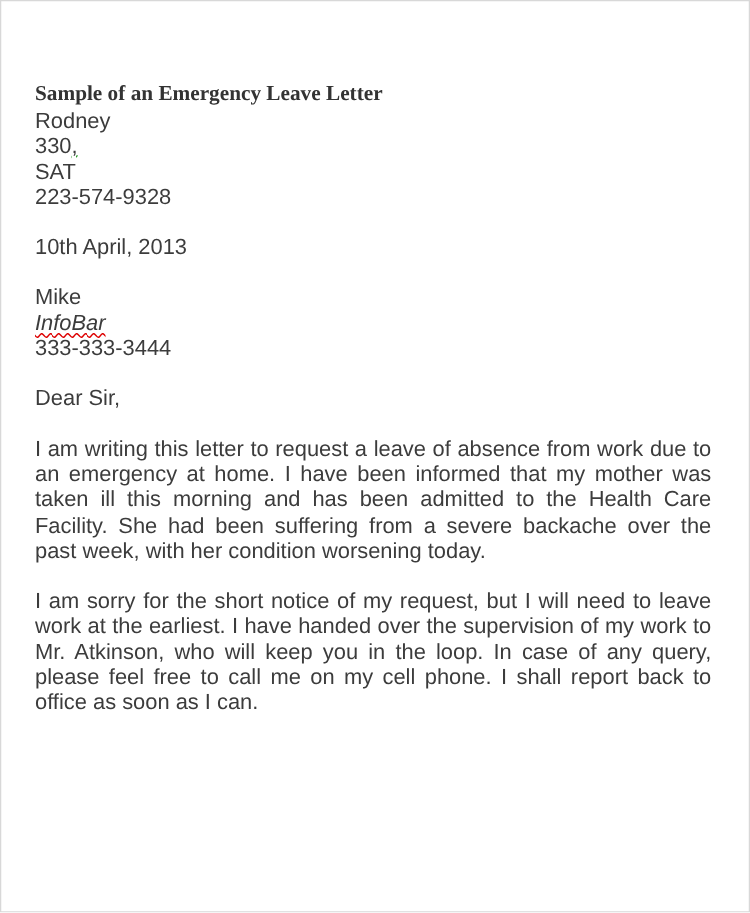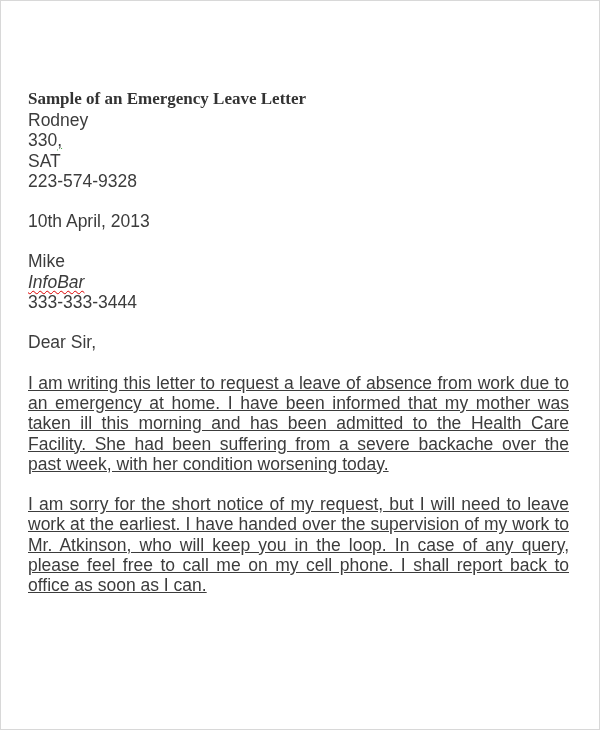--- a/index.html
+++ b/index.html
@@ -2,34 +2,34 @@
 <html><head>
 <meta charset="utf-8">
 <style>
   html, body { margin: 0; padding: 0; background: #ffffff; }
   body { width: 600px; height: 730px; overflow: hidden; position: relative; }
   .page {
     position: absolute; left: 0; top: 0; width: 598px; height: 728px;
     border: 1px solid #d8d8d8; background: #fff;
   }
   .doc {
-    position: absolute; left: 27px; top: 87px; width: 541px;
+    position: absolute; left: 27px; top: 63px; width: 541px;
     color: #3c3c3c;
     font-family: "Liberation Sans", sans-serif;
     font-size: 17.5px; line-height: 20.3px;
   }
   .title {
     font-family: "Liberation Serif", serif; font-weight: bold;
     font-size: 17px; color: #333; line-height: 22px;
   }
   .line { white-space: nowrap; }
   .gap { height: 20px; }
   .spell-red { text-decoration: underline wavy #d00; text-decoration-thickness: 1px; text-underline-offset: 2px; font-style: italic; }
   .spell-green { text-decoration: underline wavy #2a9a2a; text-decoration-thickness: 1px; }
-  .para { text-align: justify; text-align-last: left; text-decoration: underline; }
+  .para { text-align: justify; text-align-last: left; }
 </style>
 </head>
 <body>
 
 <div class="page">
   <div class="doc">
     <div class="title line">Sample of an Emergency Leave Letter</div>
     <div class="line">Rodney</div>
     <div class="line"><span>330</span><span class="spell-green">,</span></div>
     <div class="line">SAT</div>

